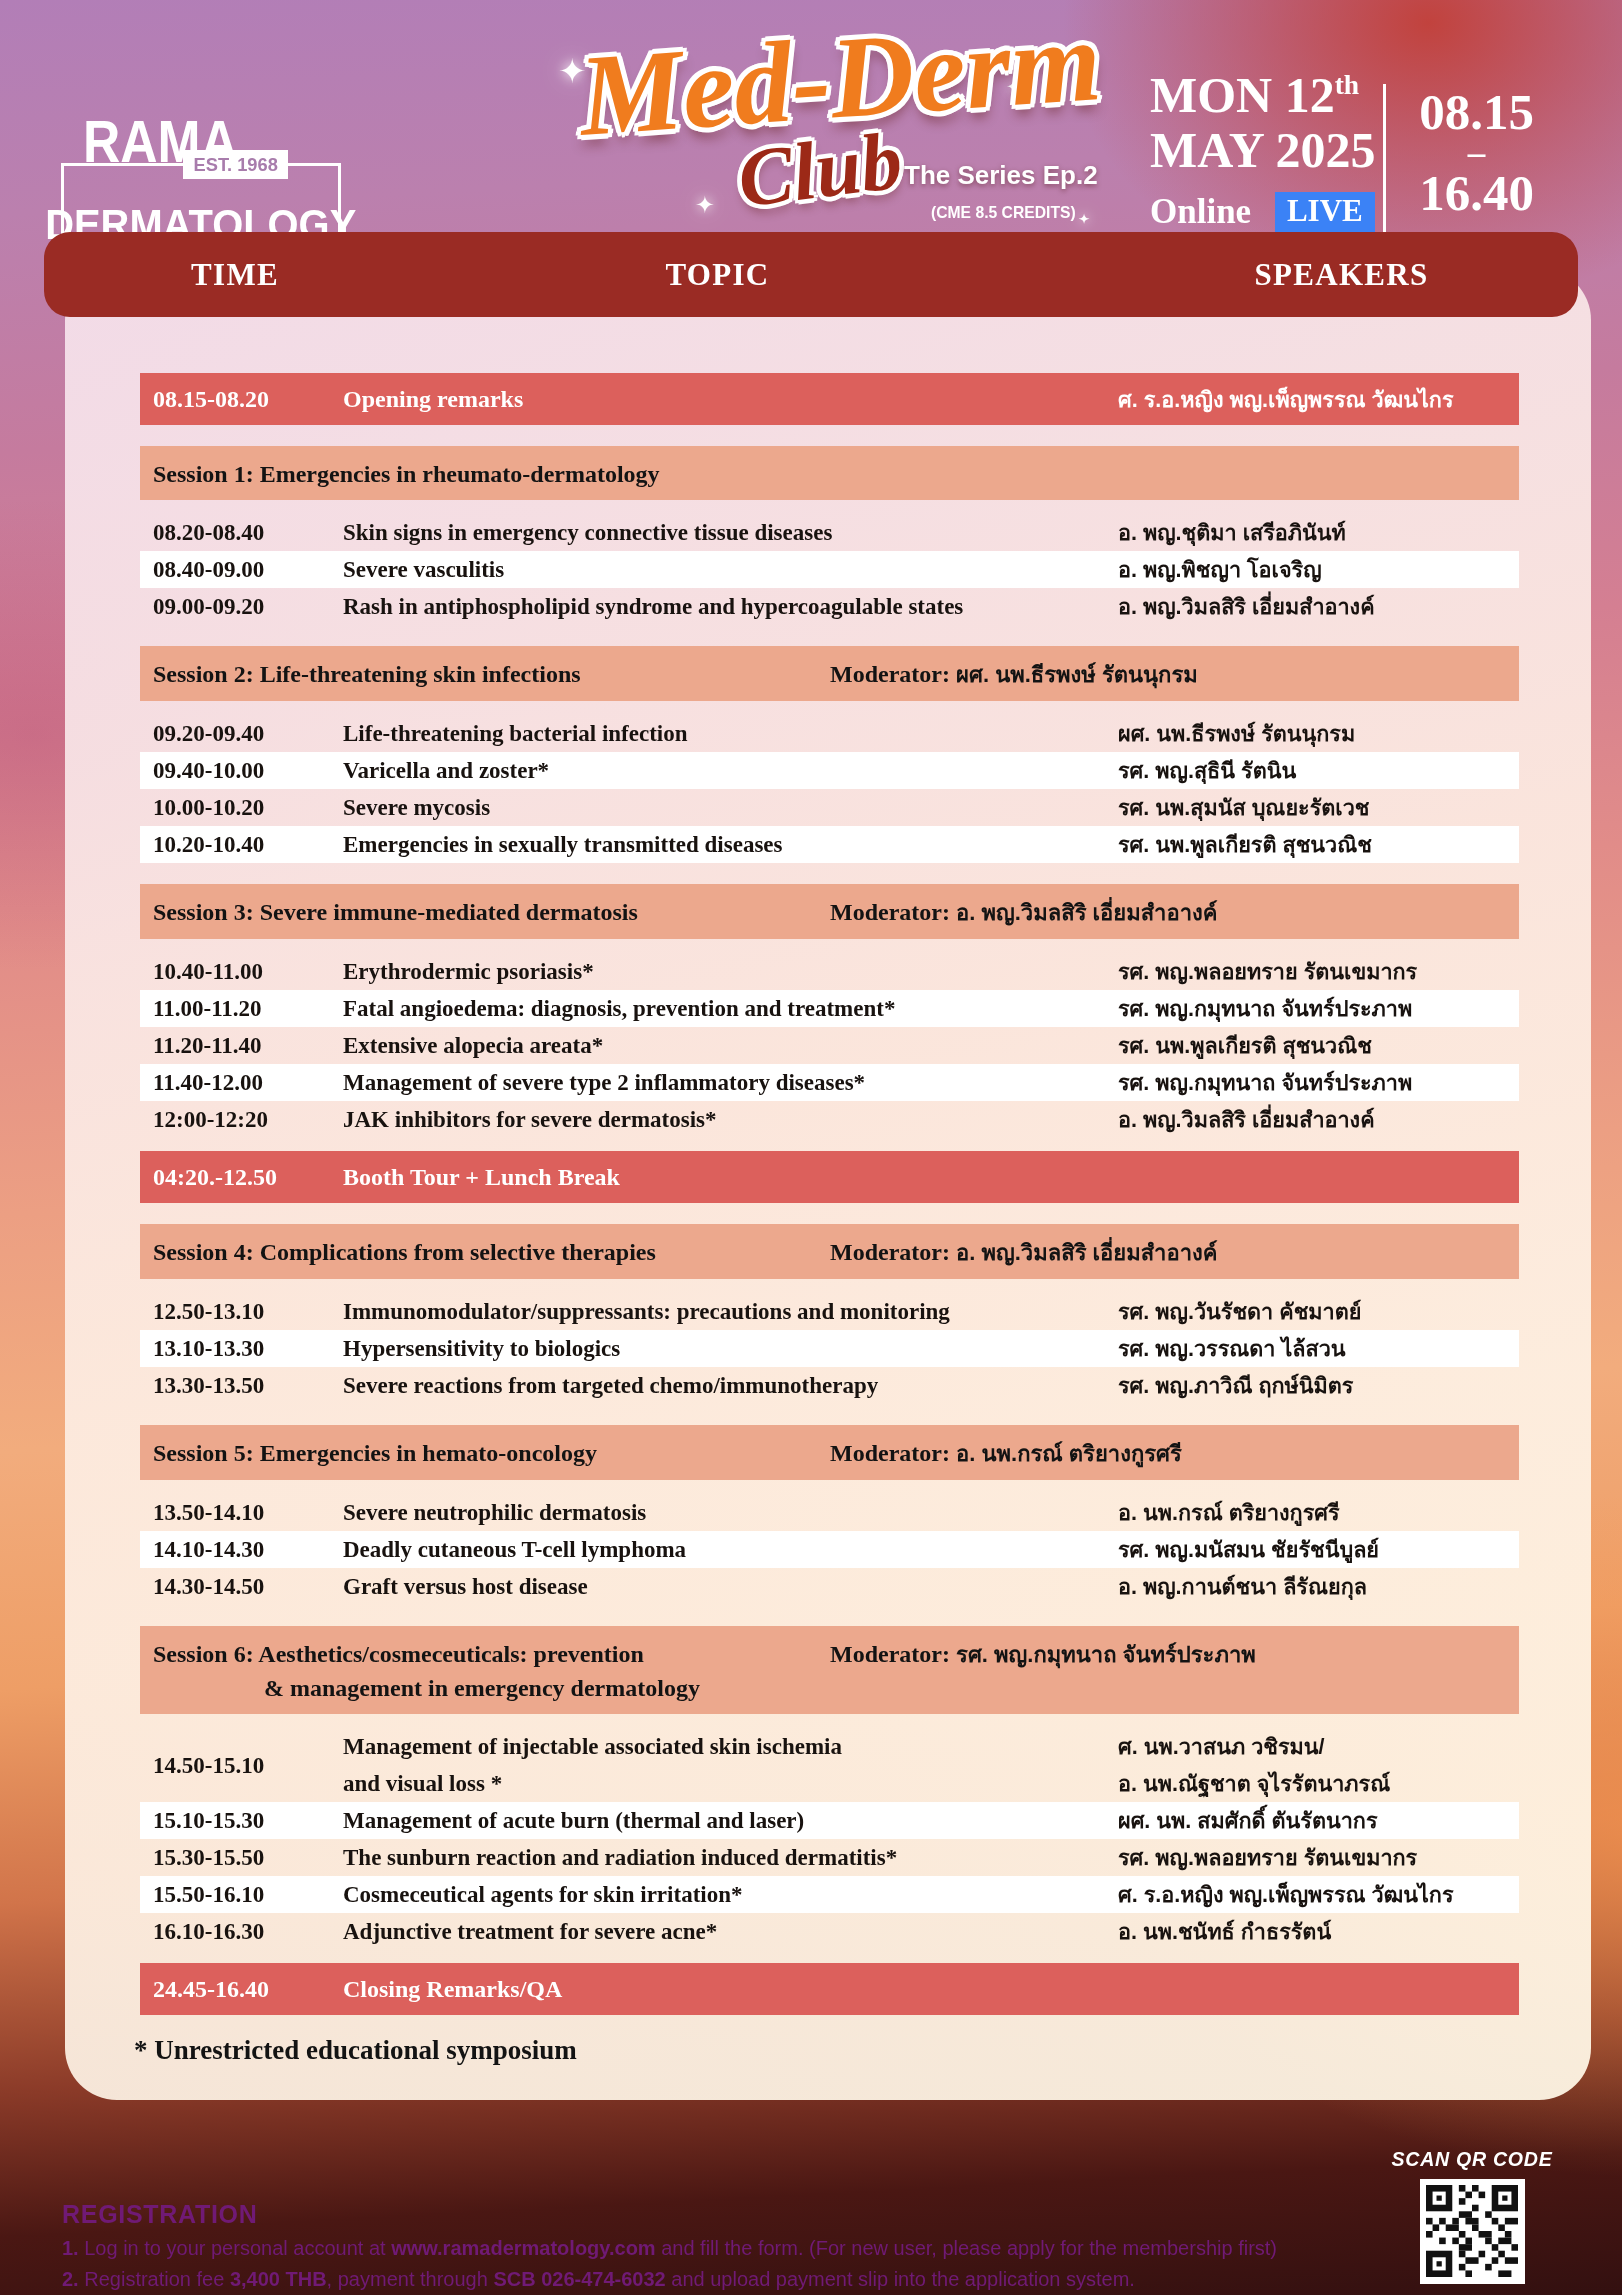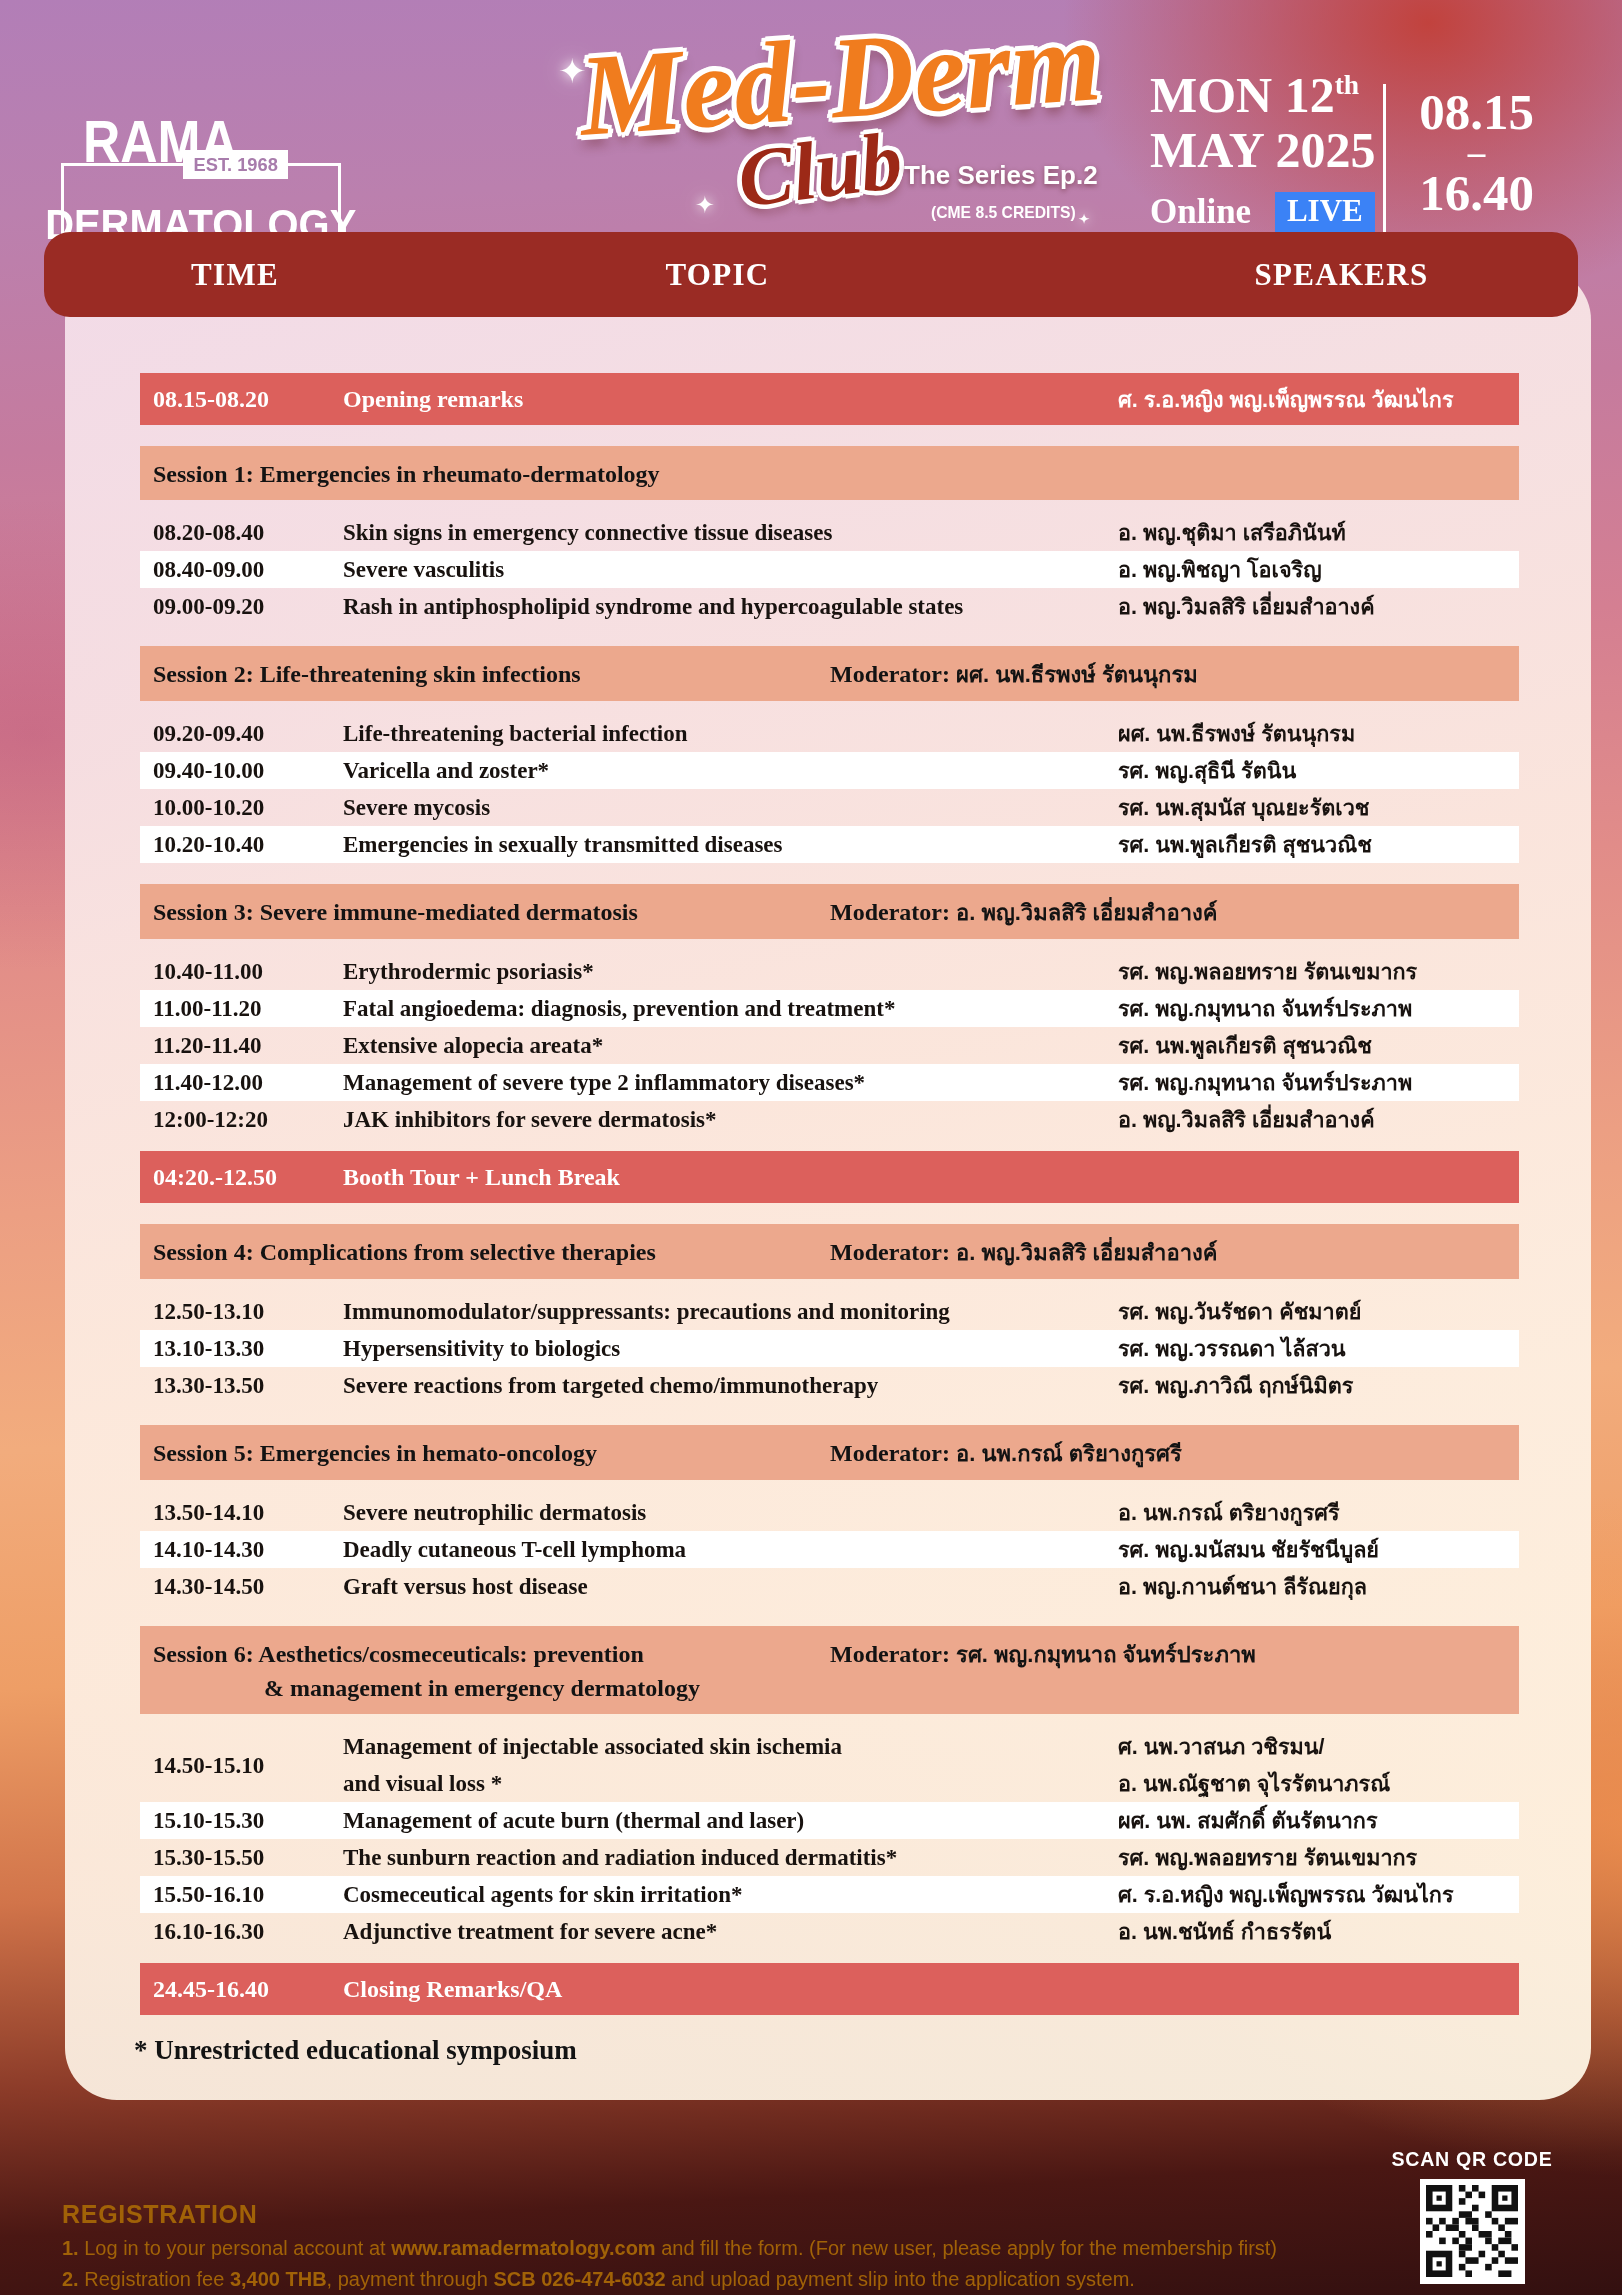--- a/index.html
+++ b/index.html
@@ -76,28 +76,28 @@
   .session-row { background:#eca88d; display:grid; grid-template-columns:677px 1fr;
     align-items:start; padding:10.5px 0 9.2px 13px; margin:21px 0 14.4px; line-height:34px;
     font-weight:bold; font-size:24px; color:#131313; }
   .s-title2 { padding-left:111px; }
   .mod-label { font-weight:bold; }
   .mod-name { font-family:"Liberation Sans","DejaVu Sans",sans-serif; font-weight:600; font-size:22px; }
 
   .footnote { margin:19.6px 0 0 69px; font-weight:bold; font-size:27px; color:#131313; }
 
   
-  .registration { position:absolute; left:62px; top:2200px; color:#a16207;
+  .registration { position:absolute; left:62px; top:2200px; color:#701a75;
     font-family:"Liberation Sans",sans-serif; font-size:20px; font-weight:normal; }
   .reg-head { font-weight:bold; font-size:25px; letter-spacing:0.7px; }
   .reg-item { margin-top:7.9px; white-space:nowrap; }
   .reg-item b { font-weight:bold; }
   .qr-wrap { position:absolute; left:1361px; top:2148px; width:222px; text-align:center;
     color:#fff; font-family:"Liberation Sans",sans-serif; }
-  .qr-label { font-weight:bold; font-size:19.6px; letter-spacing:0.7px; }
+  .qr-label { font-weight:bold; font-size:19.6px; letter-spacing:0.7px;font-style:italic; }
   .qr-box { margin:7.9px auto 0; width:105px; height:105px; background:#fff; padding:6.5px; }
 </style>
 </head>
 <body>
 
 <div class="logo">
   <div class="logo-rama">RAMA</div>
   <div class="logo-box">
     <div class="logo-est">EST. 1968</div>
     <div class="logo-derm">DERMATOLOGY</div>

